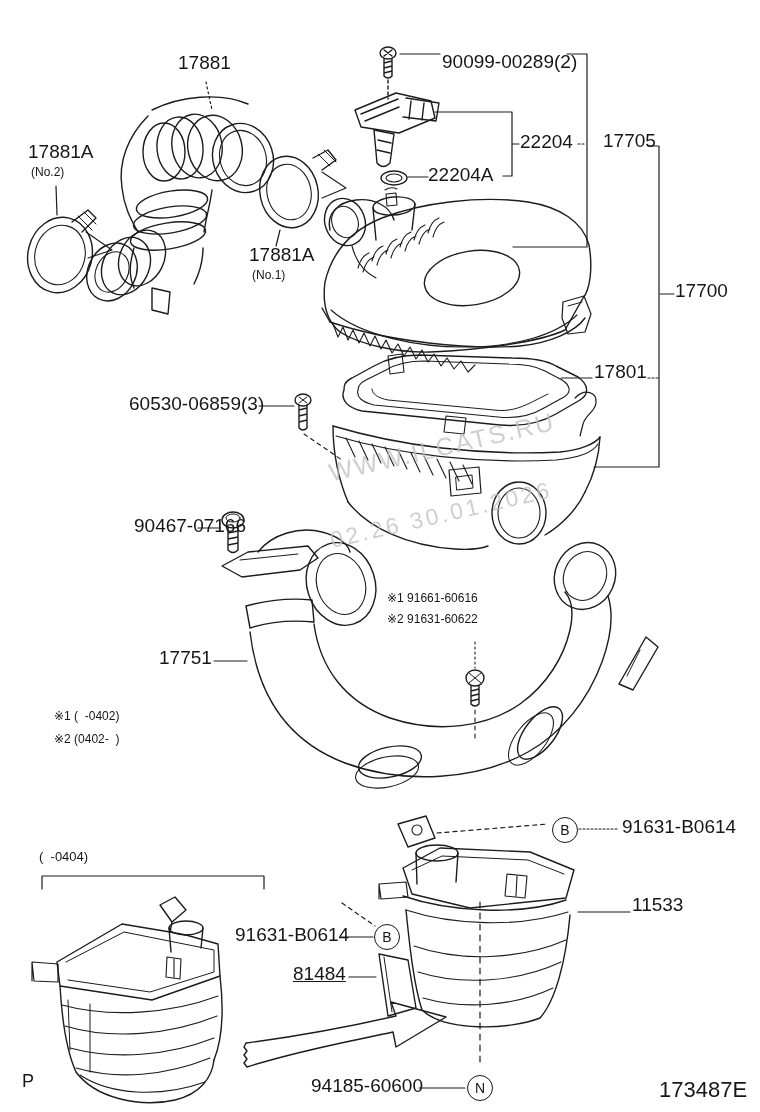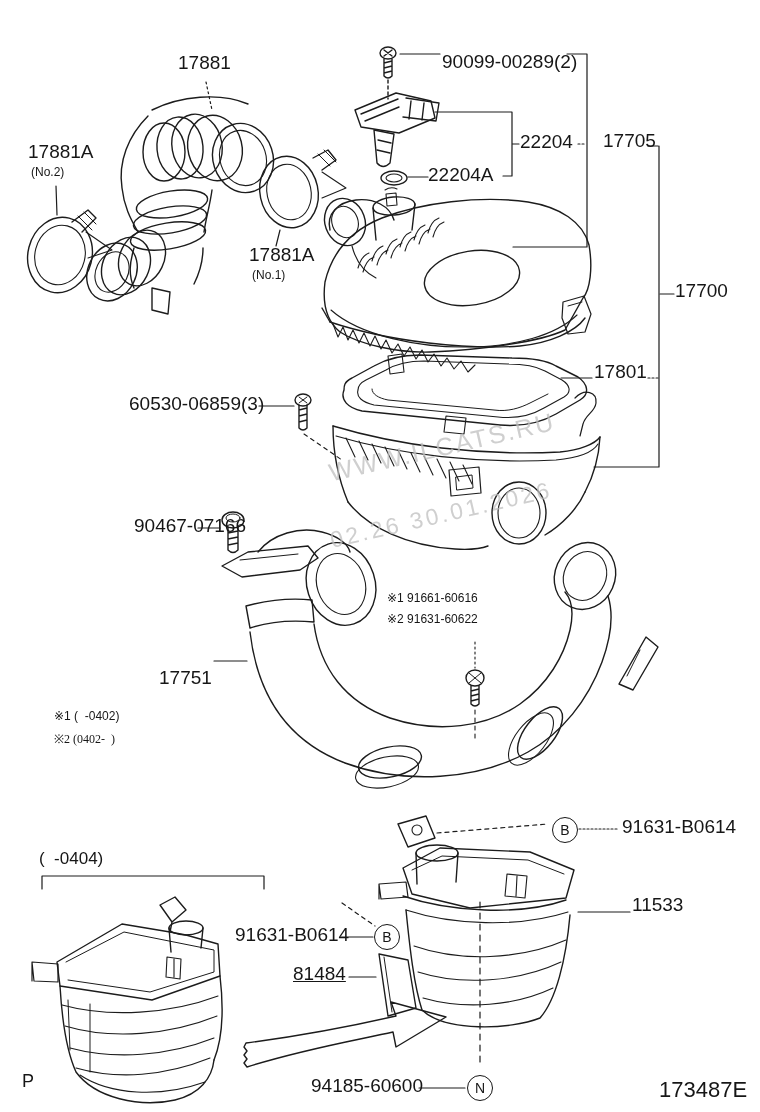--- a/index.html
+++ b/index.html
@@ -34,24 +34,24 @@
   .l-17881a1n{left:252px;top:269px;}
   .l-22204{left:520px;top:132px;}
   .l-17705{left:590px;top:131px;margin-left:13px;}
   .l-22204a{left:428px;top:165px;}
   .l-17700{left:675px;top:281px;text-align:right;}
   .l-17801{left:594px;top:362px;}
   .l-90119{left:129px;top:394px;}
   .l-90467{left:91px;top:516px;margin-left:43px;}
   .l-note1{left:387px;top:592px;}
   .l-note2{left:387px;top:613px;}
-  .l-17751{left:159px;top:648px;margin-top:20px;}
+  .l-17751{left:159px;top:648px;}
   .l-leg1{left:54px;top:710px;}
-  .l-leg2{left:54px;top:733px;font-family:Liberation Serif, serif;}
-  .l-0404{left:39px;top:850px;font-size:17px;}
+  .l-leg2{left:54px;top:733px;}
+  .l-0404{left:39px;top:850px;font-size:13px;}
   .l-91631t{left:622px;top:817px;}
   .l-17893{left:632px;top:895px;}
   .l-91631l{left:235px;top:925px;}
   .l-81484{left:293px;top:964px;text-decoration:underline;}
   .l-94185{left:311px;top:1076px;}
   .l-p{left:22px;top:1072px;font-size:18px;}
   .l-fig{left:659px;top:1078px;font-size:22px;}
   .c-b-top{left:552px;top:817px;}
   .c-b-left{left:374px;top:924px;}
   .c-n{left:467px;top:1075px;}

